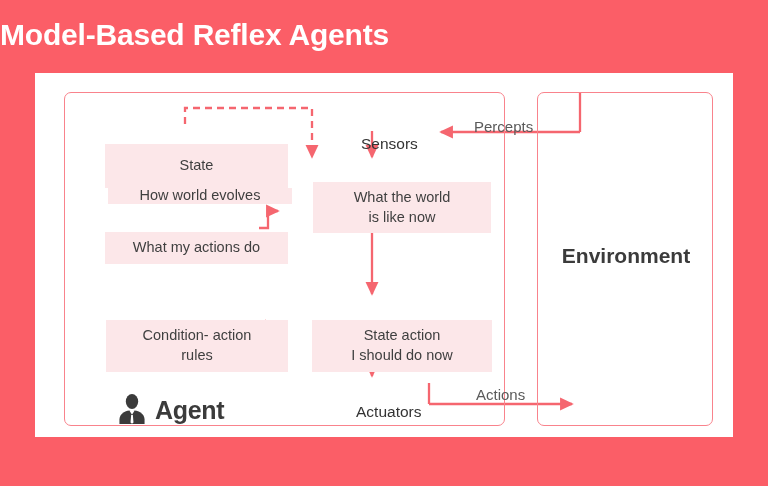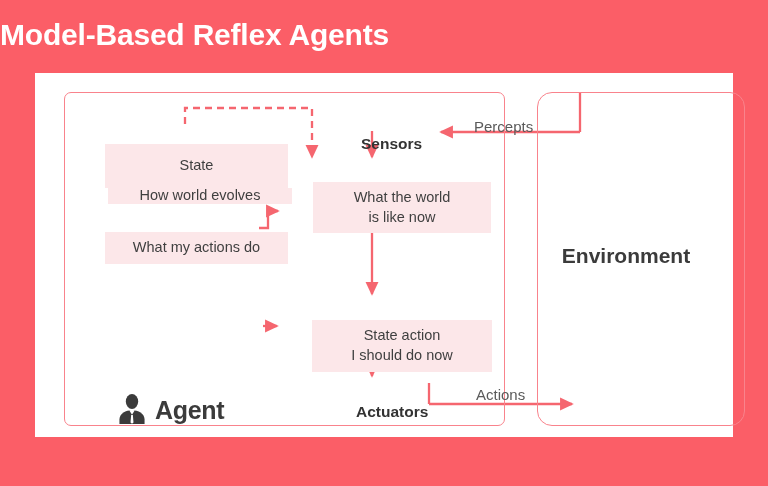--- a/index.html
+++ b/index.html
@@ -42,24 +42,24 @@
     height: 334px;
     border: 1.6px solid #F9838C;
     border-radius: 7px;
     box-sizing: border-box;
   }
   
   #environment-box {
     position: absolute;
     left: 502px;
     top: 19px;
-    width: 208px;
+    width: 176px;
     height: 334px;
     border: 1.6px solid #F9838C;
-    border-radius: 15px;
+    border-radius: 7px;
     box-sizing: border-box;
     text-decoration: underline;
   }
   #environment-label {
     position: absolute;
     left: 0;
     top: 151px;
     width: 176px;
     text-align: center;
     font-size: 21px;
@@ -83,21 +83,21 @@
   #box-evolves      { left: 43px;  top: 95px;  width: 184px; height: 16px; }
   #box-actions-do   { left: 40px;  top: 139px; width: 183px; height: 32px; }
   #box-world-now    { left: 248px; top: 89px;  width: 178px; height: 51px; }
   #box-cond-rules   { left: 41px;  top: 227px; width: 182px; height: 52px; }
   #box-what-action  { left: 247px; top: 227px; width: 180px; height: 52px; }
 
   
   .blabel {
     position: absolute;
     font-size: 15.5px;
-    font-weight: bold;
+    font-weight: normal;
     color: #333333;
     white-space: nowrap;
   }
   #label-sensors   { left: 296px; top: 42px; }
   #label-actuators { left: 291px; top: 310px; }
 
   
   .tlabel {
     position: absolute;
     font-size: 15px;
@@ -180,20 +180,26 @@
 
     <div class="pbox" id="box-actions-do">What my actions do</div>
 
     <div class="pbox" id="box-world-now">
       <span>
         <span>What the world</span><br>
         <span>is like now</span>
       </span>
     </div>
 
+    <div class="pbox" id="box-cond-rules">
+      <span>
+        <span>Condition- action</span><br>
+        <span>rules</span>
+      </span>
+    </div>
 
     <div class="pbox" id="box-what-action">
       <span>
         <span>State action</span><br>
         <span>I should do now</span>
       </span>
     </div>
 
     <div class="blabel" id="label-sensors">Sensors</div>
 

